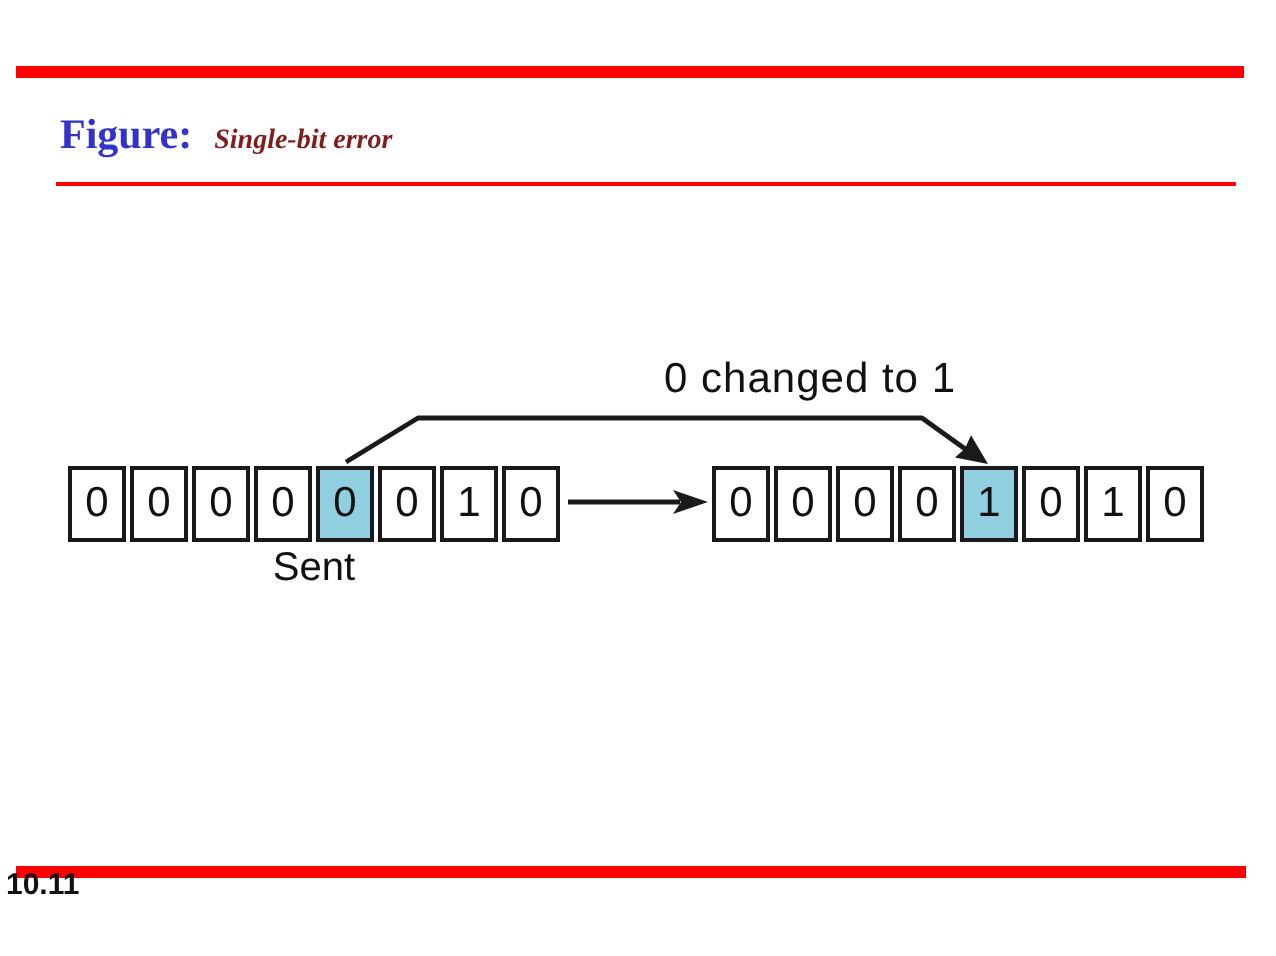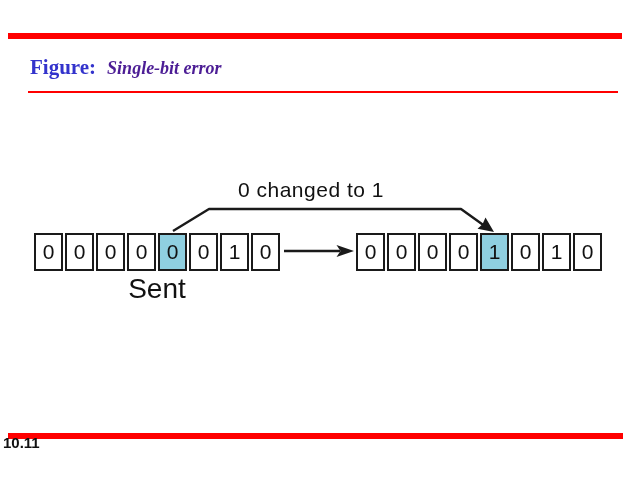--- a/index.html
+++ b/index.html
@@ -31,31 +31,31 @@
   .figure-label {
     font-family: "Liberation Serif", serif;
     font-weight: bold;
     font-size: 21px;
     color: var(--figure-blue, #3333CC);
   }
   .figure-title {
     font-family: "Liberation Serif", serif;
     font-weight: bold;
     font-style: italic;
-    font-size: 18px;
-    color: #4c1d95;
+    font-size: 14px;
+    color: #7f1d1d;
     margin-left: 11px;
   }
 
   .annotation {
     position: absolute;
     left: 238px;
     top: 178px;
     width: 240px;
-    text-align: left;
+    text-align: right;
     font-size: 21px;
     color: #111111;
     letter-spacing: 0.5px;
   }
 
   .bit-row {
     position: absolute;
     top: 233px;
     display: flex;
     gap: 2px;
@@ -75,21 +75,21 @@
   }
   .bit-cell.highlight {
     background: var(--highlight-blue, #8FCFE0);
   }
 
   .word-label {
     position: absolute;
     top: 273px;
     width: 246px;
     text-align: center;
-    font-size: 28px;
+    font-size: 20px;
     color: #111111;
   }
   .word-label-sent     { left: 34px; }
   .word-label-received { left: 356px; }
 
   .arrow-layer {
     position: absolute;
     left: 0; top: 0;
     width: 638px;
     height: 478px;

